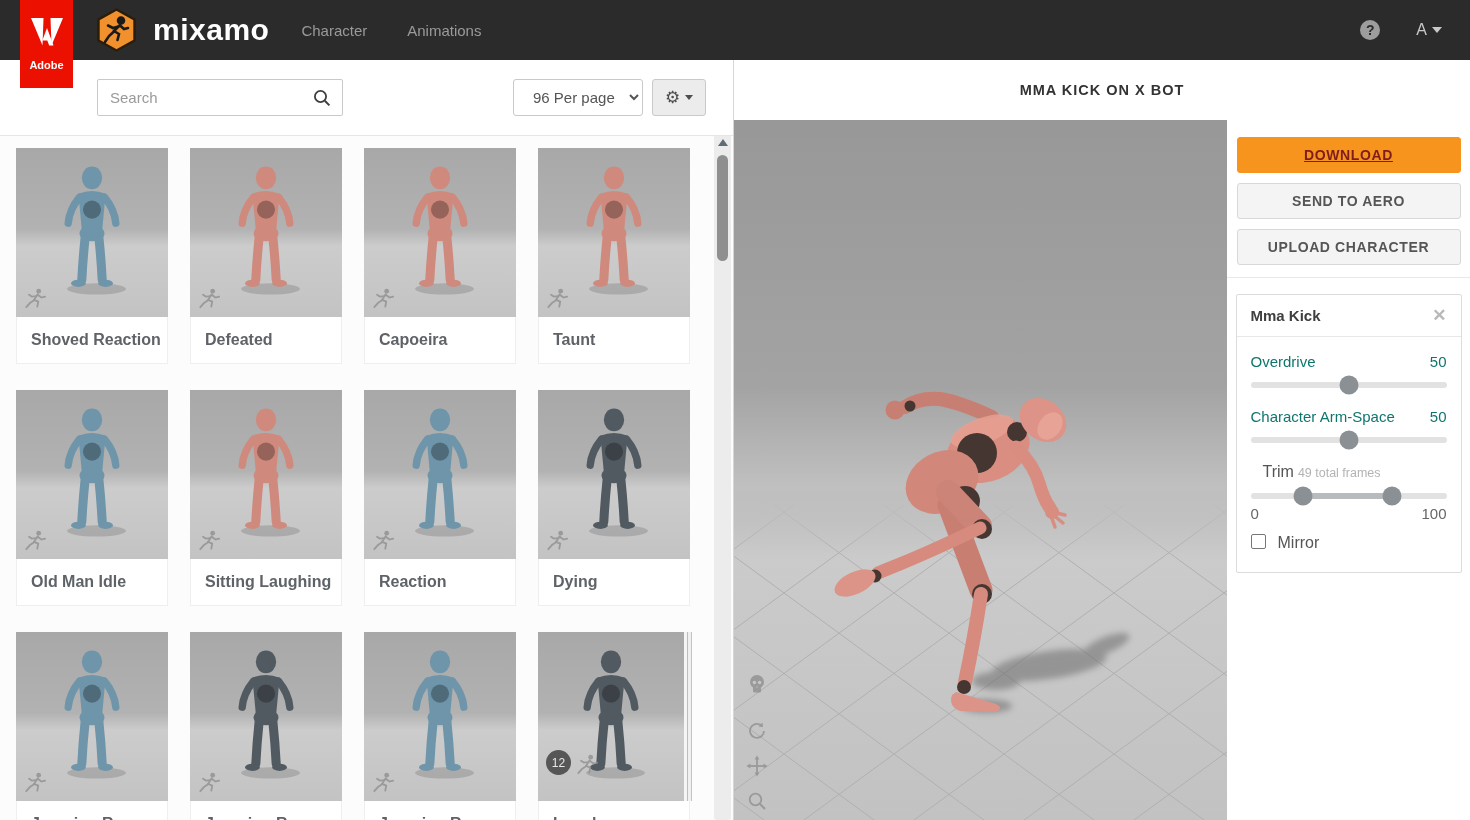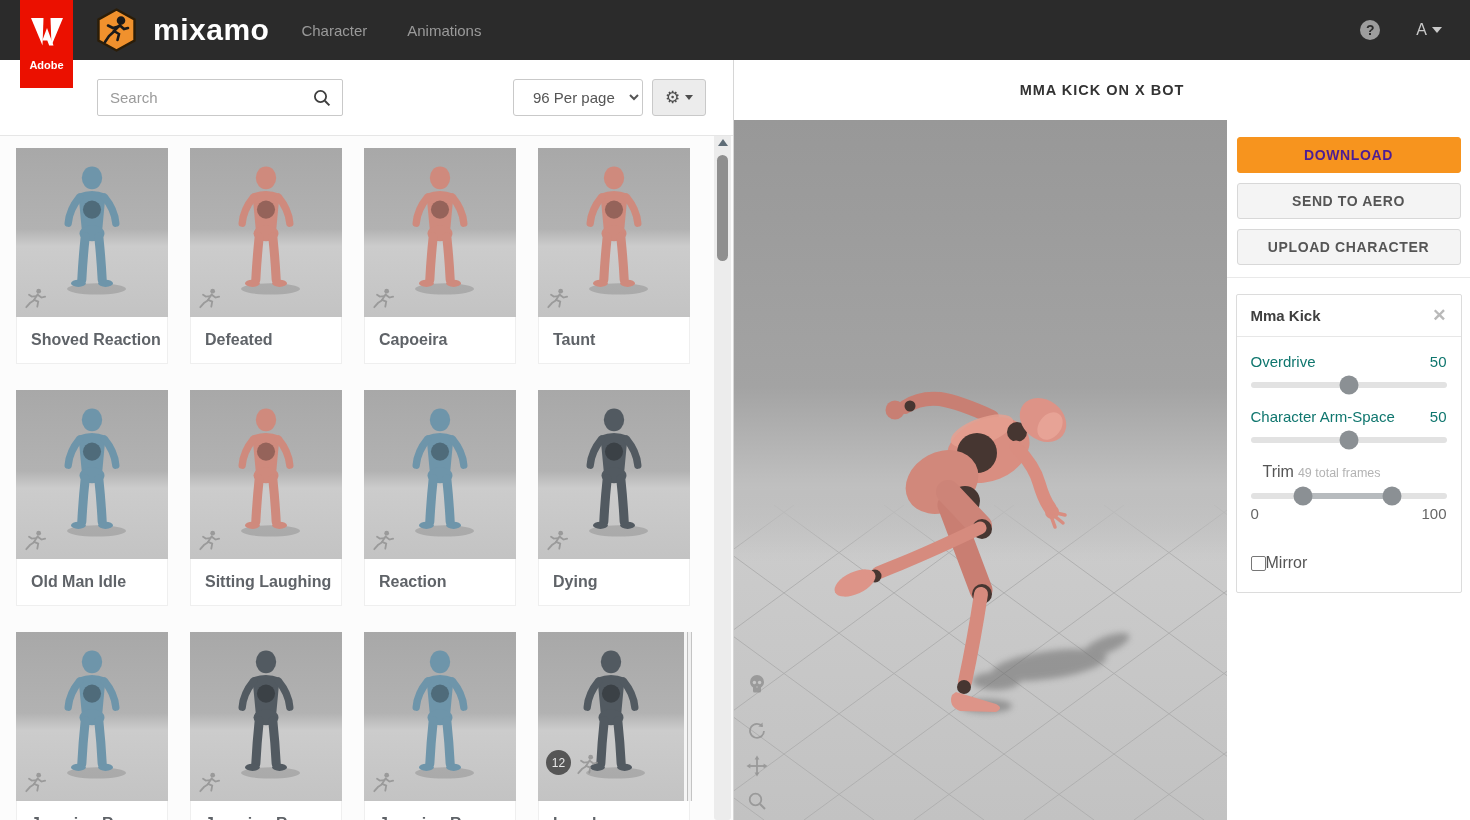--- a/index.html
+++ b/index.html
@@ -74,38 +74,38 @@
   .viewer-title { font-size:14.5px; font-weight:bold; letter-spacing:1px; color:#333; }
   .viewport { position:absolute; left:734px; top:120px; width:493px; height:700px; overflow:hidden; }
   .vp-controls { position:absolute; left:12px; bottom:8px; display:flex; flex-direction:column; gap:13px; }
   .vp-btn { width:22px; height:22px; cursor:pointer; opacity:.75; }
   .vp-btn.skull { margin-bottom:12px; }
 
   
   .viewer-sidebar { position:absolute; left:1227px; top:120px; right:0; bottom:0; background:#fff; padding-top:17px; }
   .btn { display:block; width:224px; height:36px; margin:0 auto 10px; border-radius:3px; font-weight:bold;
     font-size:14px; letter-spacing:.6px; font-family:inherit; cursor:pointer; }
-  .btn-primary { background:var(--accent,#f7941e); border:1px solid var(--accent,#f7941e); color:#4c1d95; }
+  .btn-primary { background:var(--accent,#f7941e); border:1px solid var(--accent,#f7941e); color:#7f1d1d;text-decoration:underline; }
   .btn-secondary { background:#f4f4f4; border:1px solid #d8d8d8; color:#555; }
   .sidebar-divider { margin-top:12px; border-top:1px solid #e9e9e9; }
   .param-panel { width:226px; margin:16px auto 0; border:1px solid #dcdcdc; border-radius:2px; background:#fff; }
   .panel-header { display:flex; justify-content:space-between; align-items:center; padding:12px 14px;
     border-bottom:1px solid #e7e7e7;text-align:right; }
   .panel-title { font-weight:bold; font-size:15px; color:#3f3f3f; }
   .close-x { color:#b9b9b9; font-size:17px; font-weight:bold; cursor:pointer; line-height:1; }
   .panel-body { padding:16px 14px 20px; }
   .lbl-row { display:flex; justify-content:space-between; font-size:15px; color:#0f766e; margin-bottom:12px; }
   .track { position:relative; height:6px; background:#e2e2e2; border-radius:3px; margin-bottom:20px; }
   .handle { position:absolute; top:50%; width:19px; height:19px; background:#8b9094; border-radius:50%;
     transform:translate(-50%,-50%); cursor:grab; }
   .range-fill { position:absolute; top:0; height:100%; background:#b7bbbe; }
   .trim-lbl { font-size:16px; color:#555; margin:2px 12px 12px; }
   .trim-info { font-size:12.5px; color:#b3b3b3; margin-left:4px; }
   .minmax { display:flex; justify-content:space-between; color:#666; font-size:15px; margin-top:6px; }
-  .mirror-row { margin-top:32px; display:flex; align-items:center; gap:0; font-size:16px; color:#555; }
+  .mirror-row { margin-top:12px; display:flex; align-items:flex-start; gap:12px; font-size:16px; color:#555; }
   .mirror-row input { appearance:none; -webkit-appearance:none; width:15px; height:15px;
     border:1.5px solid #777; border-radius:2px; background:#fff; cursor:pointer; }
 </style>
 </head>
 <body>
 
 <div class="stage">
 
   <div class="header">
     <div class="adobe-tab">

